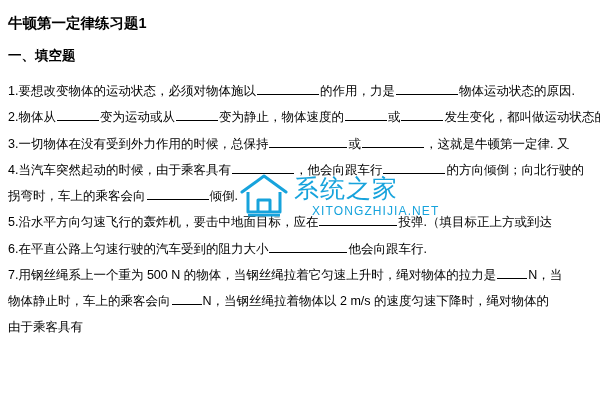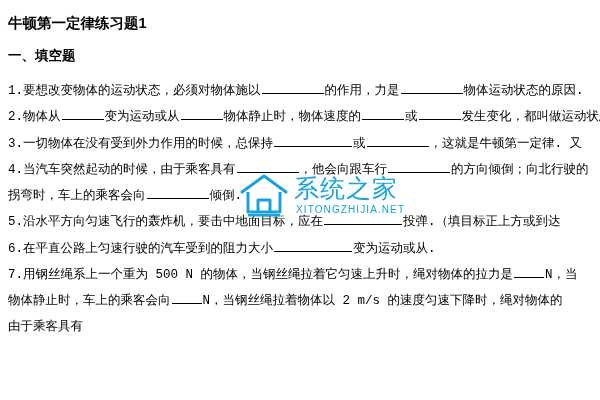--- a/index.html
+++ b/index.html
@@ -39,21 +39,20 @@
   .q-list {
     margin-top: 10px;
   }
   .q {
     font-size: 12.5px;
     color: #000;
     line-height: 1.62;
     margin: 0 0 6px 4px;
     white-space: nowrap;
     overflow: hidden;
-    font-family: Liberation Mono, monospace;
   }
   .q .blank {
     display: inline-block;
     border-bottom: 1px solid #000;
     vertical-align: baseline;
     height: 0.95em;
     margin: 0 1px;
   }
   .b-short { width: 30px; }
   .b-med   { width: 42px; }
@@ -82,45 +81,45 @@
     top: 2px;
     font-size: 25px;
     font-weight: normal;
     color: #17a3dc;
     letter-spacing: 1px;
     font-family: "Liberation Sans", sans-serif;
     white-space: nowrap;
   }
   .wm-sub {
     position: absolute;
-    left: 60px;
+    left: 76px;
     top: 34px;
-    font-size: 10px;
+    font-size: 12px;
     color: #17a3dc;
     letter-spacing: 1.1px;
     white-space: nowrap;
   }
 </style>
 </head>
 <body>
 
 <div class="page">
 
   <div class="doc-title">牛顿第一定律练习题1</div>
 
   <div class="section-head">一、填空题</div>
 
   <div class="q-list">
       <div class="q"><span>1.要想改变物体的运动状态，必须对物体施以</span><span class="blank b-long"></span><span>的作用，力是</span><span class="blank b-long"></span><span>物体运动状态的原因.</span></div>
-      <div class="q"><span>2.物体从</span><span class="blank b-med"></span><span>变为运动或从</span><span class="blank b-med"></span><span>物体静止时，物体速度的</span><span class="blank b-med"></span><span>或</span><span class="blank b-med"></span><span>发生变化，都叫做运动状态的</span></div>
+      <div class="q"><span>2.物体从</span><span class="blank b-med"></span><span>变为运动或从</span><span class="blank b-med"></span><span>变为静止，物体速度的</span><span class="blank b-med"></span><span>或</span><span class="blank b-med"></span><span>发生变化，都叫做运动状态的</span></div>
       <div class="q"><span>3.一切物体在没有受到外力作用的时候，总保持</span><span class="blank b-xlong"></span><span>或</span><span class="blank b-long"></span><span>，这就是牛顿第一定律. 又</span></div>
       <div class="q"><span>4.当汽车突然起动的时候，由于乘客具有</span><span class="blank b-long"></span><span>，他会向跟车行</span><span class="blank b-long"></span><span>的方向倾倒；向北行驶的</span></div>
       <div class="q"><span>拐弯时，车上的乘客会向</span><span class="blank b-long"></span><span>倾倒.</span></div>
       <div class="q"><span>5.沿水平方向匀速飞行的轰炸机，要击中地面目标，应在</span><span class="blank b-xlong"></span><span>投弹.（填目标正上方或到达</span></div>
-      <div class="q"><span>6.在平直公路上匀速行驶的汽车受到的阻力大小</span><span class="blank b-xlong"></span><span>变为运动或从.</span></div>
+      <div class="q"><span>6.在平直公路上匀速行驶的汽车受到的阻力大小</span><span class="blank b-xlong"></span><span>他会向跟车行.</span></div>
       <div class="q"><span>7.用钢丝绳系上一个重为 500 N 的物体，当钢丝绳拉着它匀速上升时，绳对物体的拉力是</span><span class="blank b-short"></span><span>N，当</span></div>
       <div class="q"><span>物体静止时，车上的乘客会向</span><span class="blank b-short"></span><span>N，当钢丝绳拉着物体以 2 m/s 的速度匀速下降时，绳对物体的</span></div>
       <div class="q"><span>由于乘客具有</span></div>
     </div>
 
   <div class="watermark">
     <span class="wm-icon">
       <svg viewBox="0 0 56 48" width="56" height="48" aria-hidden="true">
         <g fill="none" stroke="#17a3dc" stroke-width="3">
           <path d="M6 22 L28 6 L50 22" stroke-linecap="round" stroke-linejoin="round"></path>

